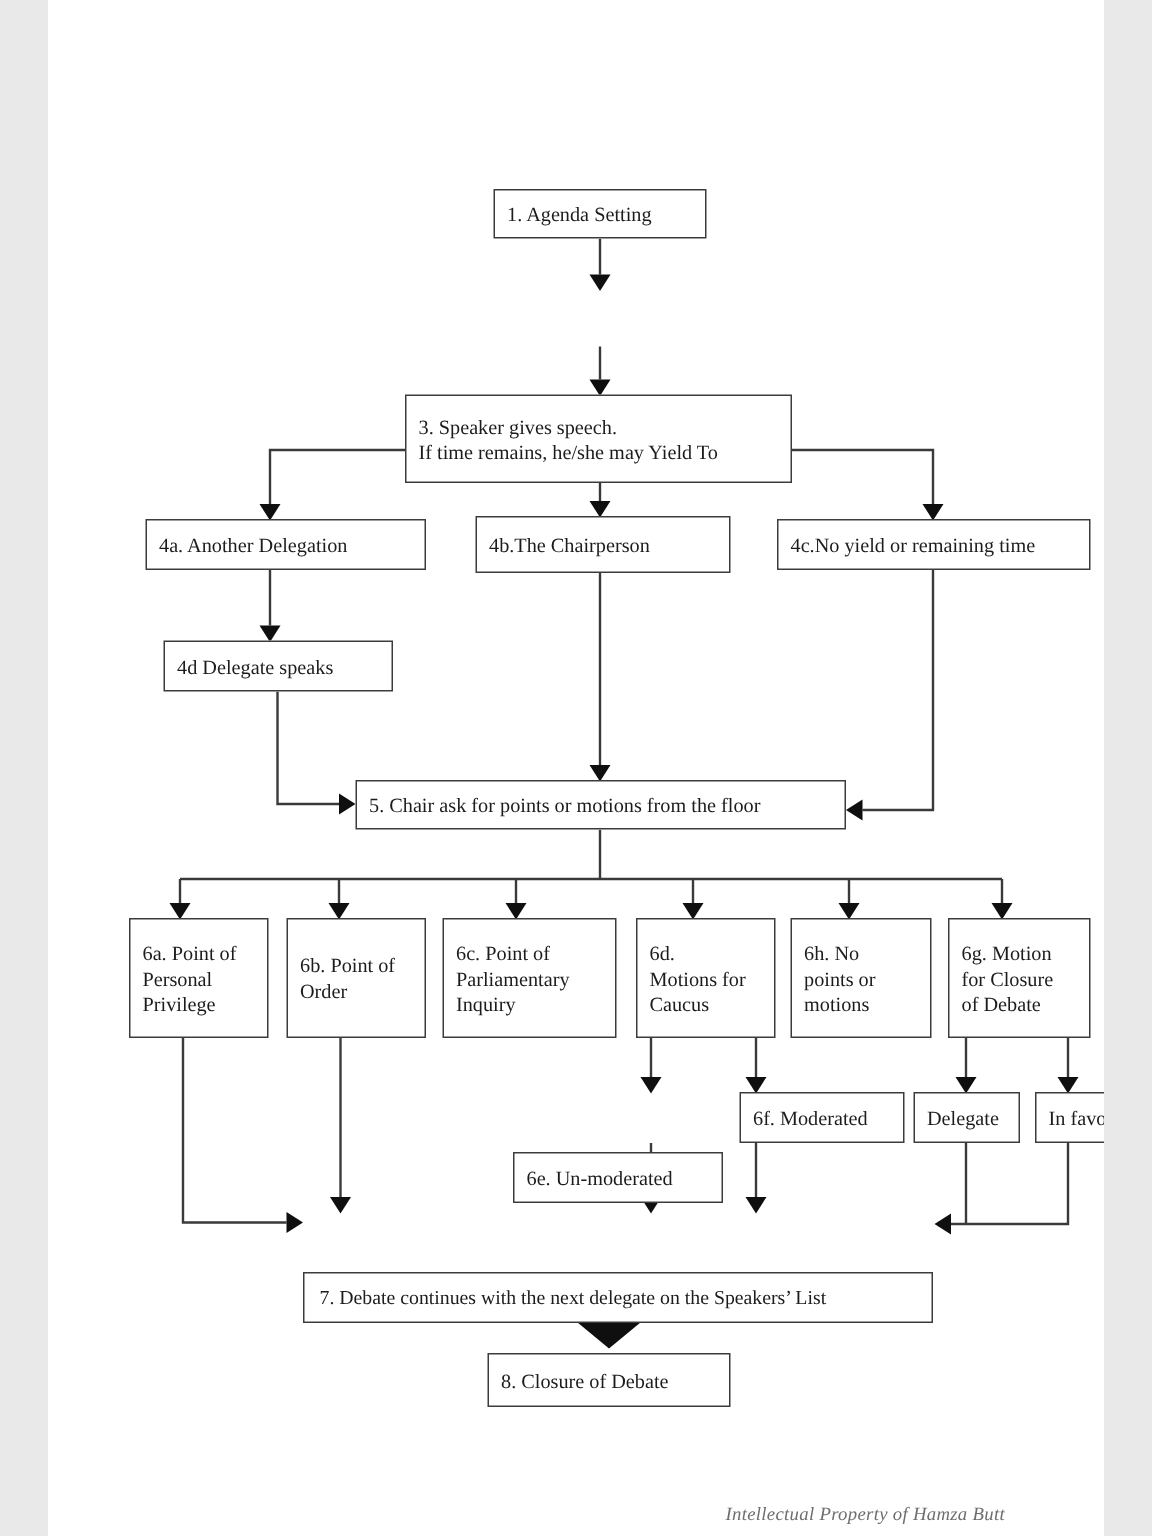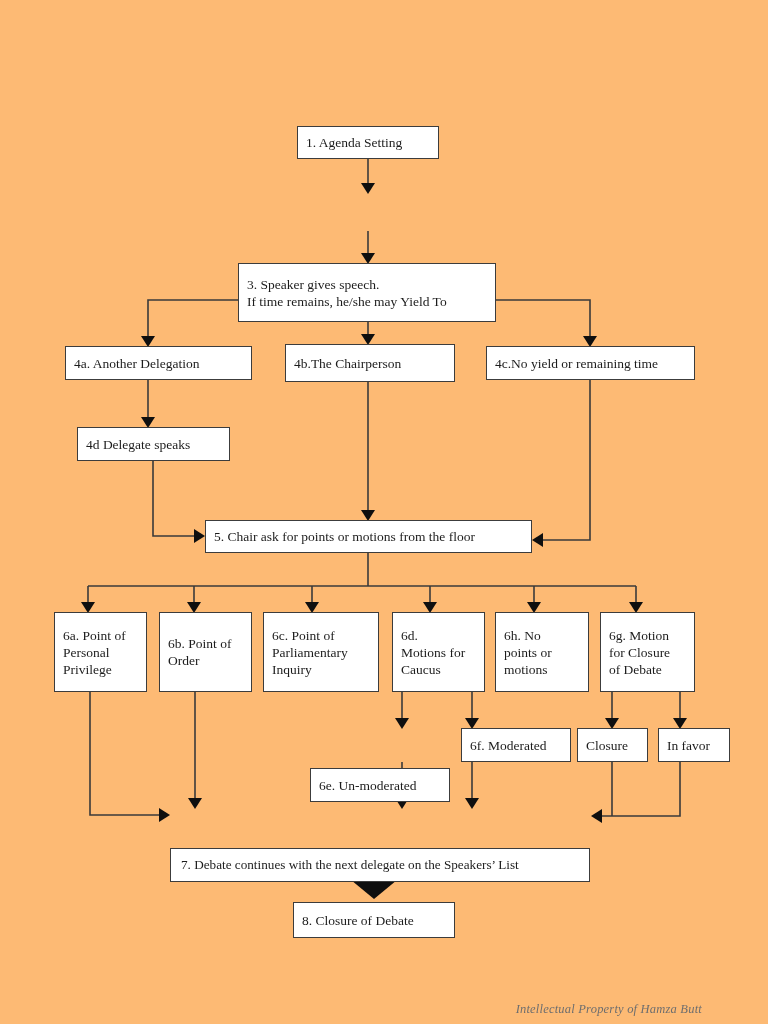--- a/index.html
+++ b/index.html
@@ -1,17 +1,17 @@
 <!DOCTYPE html>
 <html><head>
 <meta charset="utf-8">
 <style>
   html,body{margin:0;padding:0;background:#e9e9e9;}
   #canvas{
-    position:relative;width:768px;height:1024px;background:#fdba74;
+    position:relative;width:704px;height:1024px;background:#ffffff;
     font-family:"Liberation Serif",serif;color:#1c1c1c;overflow:hidden;margin:0 auto;text-decoration:underline;
   }
   #connectors{position:absolute;left:0;top:0;}
   .node{
     position:absolute;box-sizing:border-box;background:#ffffff;
     border:1.6px solid #3c3c3c;display:flex;align-items:center;
     padding:2px 8px;font-size:13.5px;line-height:1.26;
   }
   .node span{white-space:pre-line;}
   .nowrap span{white-space:nowrap;}
@@ -210,21 +210,21 @@
 
   <div class="node nowrap" style="left:310px;top:768px;width:140px;height:34px">
     <span>6e. Un-moderated</span>
   </div>
 
   <div class="node nowrap" style="left:461px;top:728px;width:110px;height:34px">
     <span>6f. Moderated</span>
   </div>
 
   <div class="node nowrap" style="left:577px;top:728px;width:71px;height:34px">
-    <span>Closure</span>
+    <span>Delegate</span>
   </div>
 
   <div class="node nowrap" style="left:658px;top:728px;width:72px;height:34px">
     <span>In favor</span>
   </div>
 
   <div class="node nowrap n7" style="left:170px;top:808px;width:420px;height:34px">
     <span>7. Debate continues with the next delegate on the Speakers’ List</span>
   </div>
 

